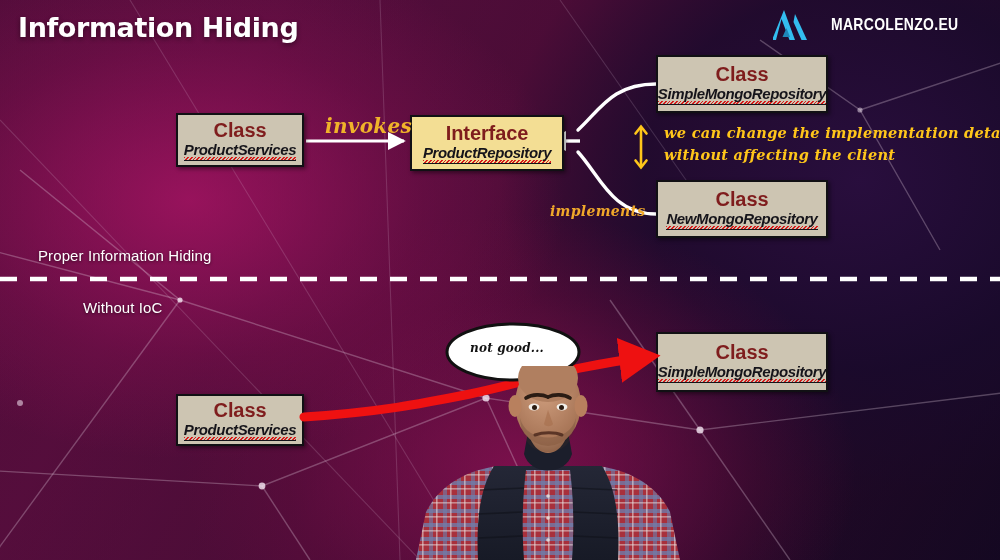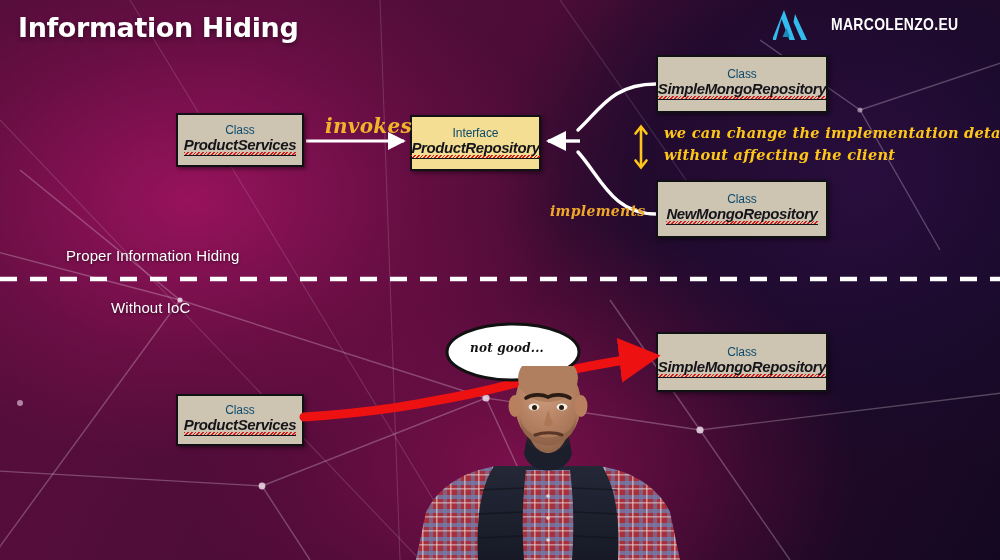--- a/index.html
+++ b/index.html
@@ -45,21 +45,21 @@
     position:absolute;
     border:2px solid #111014;
     background:#cdc5b2;
     box-shadow:2px 2px 4px rgba(0,0,0,0.45);
     display:flex; flex-direction:column;
     align-items:center; justify-content:center;
     line-height:1.12;
   }
   .ubox.iface { background:#f3de94; }
   .ubox .k {
-    font-weight:normal; font-size:12px; color:#0c4a6e;
+    font-weight:bold; font-size:20px; color:#7f1d1d;
     font-family:"Liberation Sans Narrow","Liberation Sans", sans-serif;
     letter-spacing:-0.1px;
   }
   .ubox .n {
     font-style:italic; font-weight:bold; font-size:15px; color:#15141a;
     font-family:"Liberation Sans Narrow","Liberation Sans", sans-serif;
     letter-spacing:-0.4px;
     position:relative; padding-bottom:1px;
     border-bottom:1px solid #15141a;
     background-image:
@@ -80,21 +80,20 @@
   .hand.invokes { color:#f0b32a; font-size:20px; }
   .hand.implements { color:#f0a82a; font-size:14px; }
   .hand.note { color:#ffc61a; font-size:14.5px; line-height:1.55; }
 
   
   .sec-label {
     position:absolute; color:#ffffff; font-size:15px;
     font-family:"Liberation Sans Narrow","Liberation Sans", sans-serif;
     text-shadow:0 1px 3px rgba(0,0,0,0.55);
     letter-spacing:0.1px;
-    margin-left:28px;
   }
 
   
   .bubble-text {
     position:absolute; left:470px; top:341px;
     font-family:"DejaVu Serif", serif;
     font-style:italic; font-weight:bold; font-size:12px; color:#121212;
     letter-spacing:0.2px; z-index:6;
   }
 
@@ -167,21 +166,21 @@
       <path d="M635.5 133.5 L641 126.5 L646.5 133.5"></path>
       <path d="M635.5 160.5 L641 167.5 L646.5 160.5"></path>
     </g>
   </svg>
 
   <div class="ubox" style="left:176px; top:113px; width:128px; height:54px;">
     <span class="k">Class</span>
     <span class="n">ProductServices</span>
   </div>
 
-  <div class="ubox iface" style="left:410px; top:115px; width:131px; height:56px;">
+  <div class="ubox iface" style="left:410px; top:115px; width:154px; height:56px;">
     <span class="k">Interface</span>
     <span class="n">ProductRepository</span>
   </div>
 
   <div class="ubox" style="left:656px; top:55px; width:172px; height:58px;">
     <span class="k">Class</span>
     <span class="n">SimpleMongoRepository</span>
   </div>
 
   <div class="ubox" style="left:656px; top:180px; width:172px; height:58px;">

